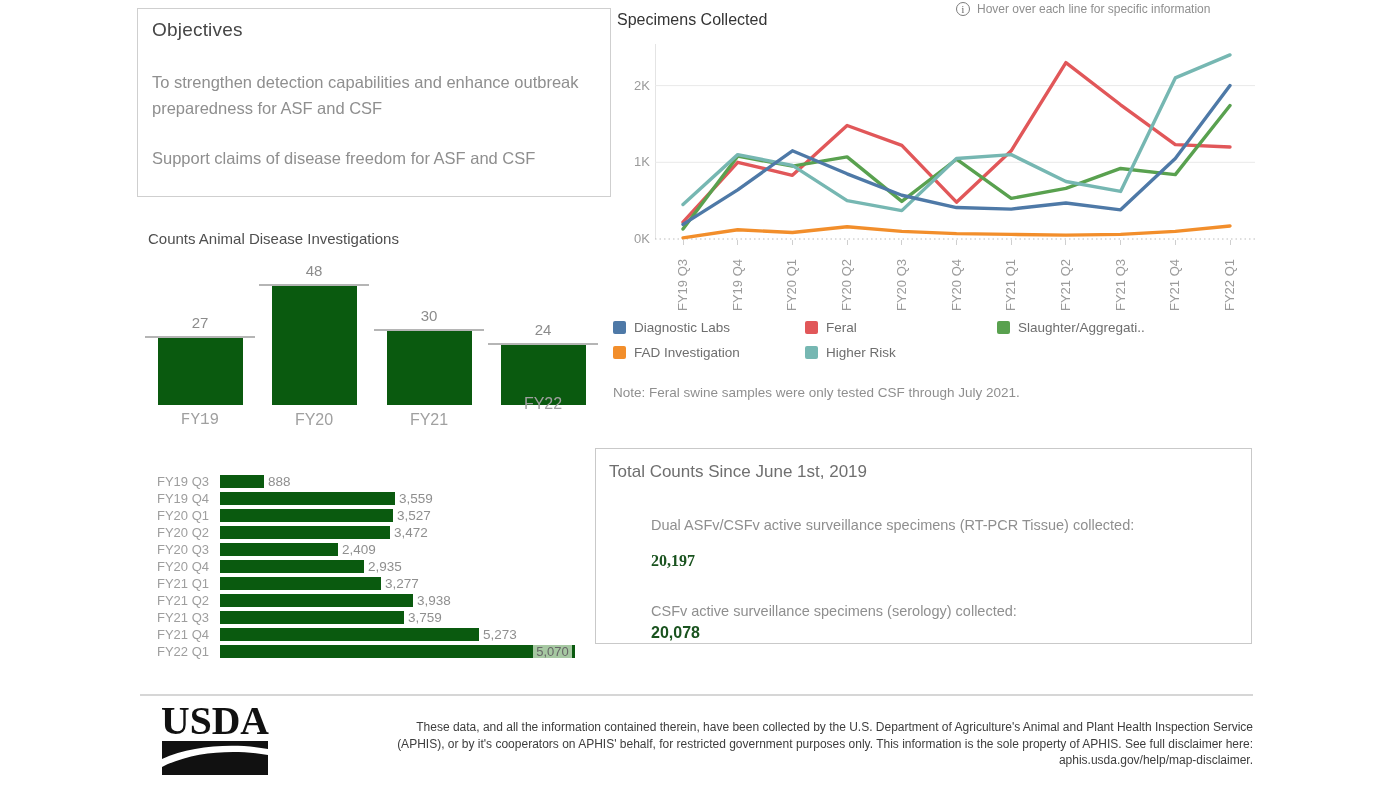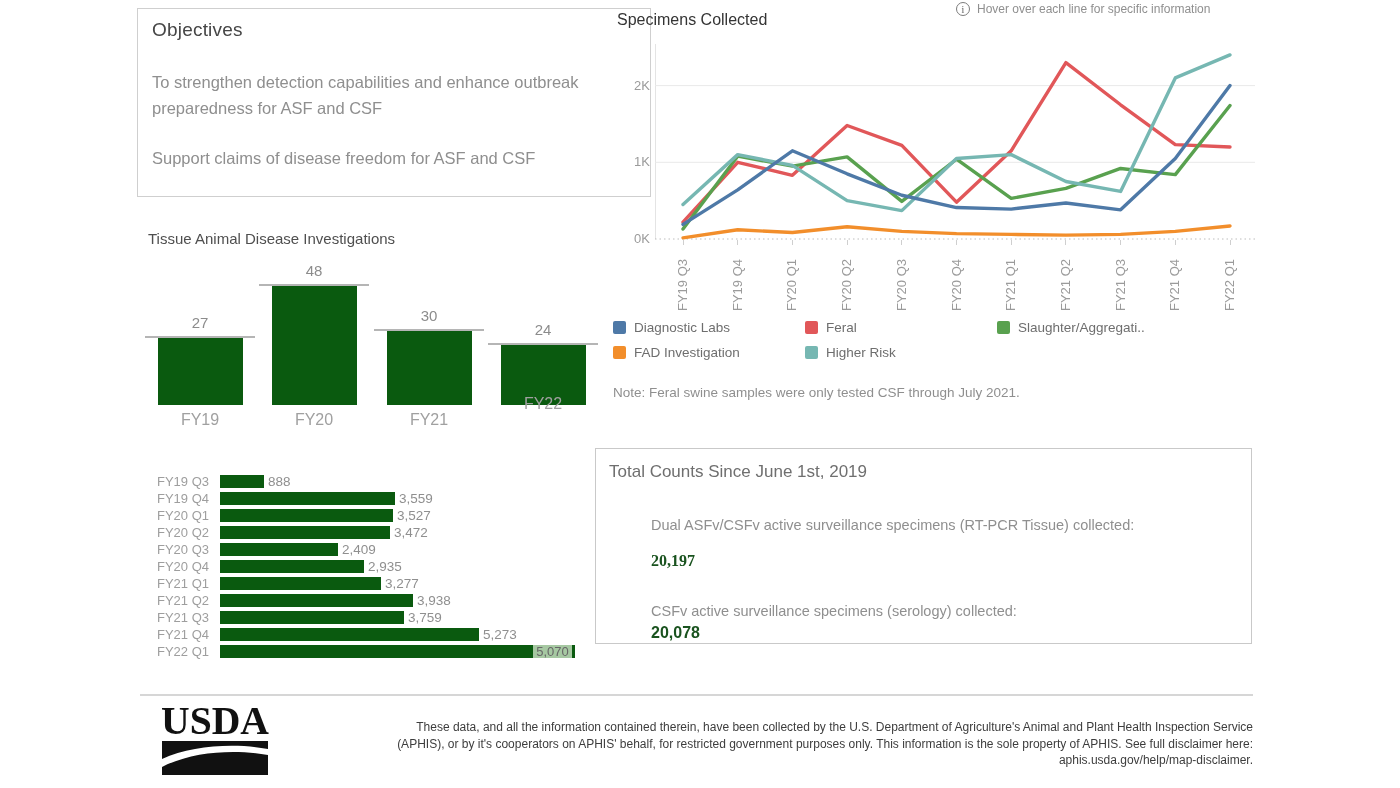--- a/index.html
+++ b/index.html
@@ -1,21 +1,21 @@
 <!DOCTYPE html>
 <html><head>
 <meta charset="utf-8">
 <style>
   html,body{margin:0;padding:0;background:#ffffff;}
   .canvas{position:relative;width:1400px;height:788px;background:#ffffff;overflow:hidden;
           font-family:"Liberation Sans", sans-serif;}
   .abs{position:absolute;}
 
   
-  .objectives{left:137px;top:8px;width:514px;height:189px;border:1px solid #cfcfcf;box-sizing:border-box;padding:10px 14px;}
+  .objectives{left:137px;top:8px;width:474px;height:189px;border:1px solid #cfcfcf;box-sizing:border-box;padding:10px 14px;}
   .objectives h1{margin:0 0 28px 0;font-size:19px;font-weight:400;color:#464646;letter-spacing:.2px;}
   .objectives p{margin:0 0 24px 0;font-size:16.5px;line-height:26px;color:#8f8f8f;width:440px;}
 
   
   .spec-title{left:617px;top:11px;font-size:16px;color:#343434;}
   .hint{left:956px;top:2px;display:flex;align-items:center;gap:7px;color:#8f8f8f;font-size:12px;}
   .info-ic{width:14px;height:14px;border:1.4px solid #7c7c7c;border-radius:50%;display:inline-block;
            text-align:center;line-height:13px;font-size:10px;font-family:"Liberation Serif",serif;color:#5c5c5c;box-sizing:border-box;}
   .ytick{width:28px;text-align:right;font-size:13px;color:#9b9b9b;}
   .xlab{writing-mode:vertical-rl;transform:rotate(180deg);font-size:13px;color:#9b9b9b;height:62px;width:16px;line-height:16px;}
@@ -137,26 +137,26 @@
           <span class="llab">FAD Investigation</span>
         </div>
         <div class="litem">
           <span class="swatch" style="background: rgb(118, 183, 178);"></span>
           <span class="llab">Higher Risk</span>
         </div>
       </div>
     </div>
   <div class="abs note">Note: Feral swine samples were only tested CSF through July 2021.</div>
 
-  <div class="abs fad-title">Tissue Animal Disease Investigations</div>
+  <div class="abs fad-title">Counts Animal Disease Investigations</div>
   <div class="abs fadwrap" id="fadwrap">
       <div class="fval" style="left: -3px; width: 110px; top: 50px;">27</div>
       <div class="fcap" style="left: -3px; width: 110px; top: 71.5px;"></div>
       <div class="fbar" style="left: 9.5px; width: 85px; top: 74px; height: 67px; background: rgb(10, 90, 15);"></div>
-      <div class="fcat" style="left: -3px; width: 110px; top: 147px;">FY19</div>
+      <div class="fcat" style="left: -3px; width: 110px; top: 147px; font-family: Liberation Mono, monospace;">FY19</div>
       <div class="fval" style="left: 111px; width: 110px; top: -2px;">48</div>
       <div class="fcap" style="left: 111px; width: 110px; top: 19.5px;"></div>
       <div class="fbar" style="left: 123.5px; width: 85px; top: 22px; height: 119px; background: rgb(10, 90, 15);"></div>
       <div class="fcat" style="left: 111px; width: 110px; top: 147px;">FY20</div>
       <div class="fval" style="left: 226px; width: 110px; top: 43px;">30</div>
       <div class="fcap" style="left: 226px; width: 110px; top: 64.5px;"></div>
       <div class="fbar" style="left: 238.5px; width: 85px; top: 67px; height: 74px; background: rgb(10, 90, 15);"></div>
       <div class="fcat" style="left: 226px; width: 110px; top: 147px;">FY21</div>
       <div class="fval" style="left: 340px; width: 110px; top: 57px;">24</div>
       <div class="fcap" style="left: 340px; width: 110px; top: 78.5px;"></div>

